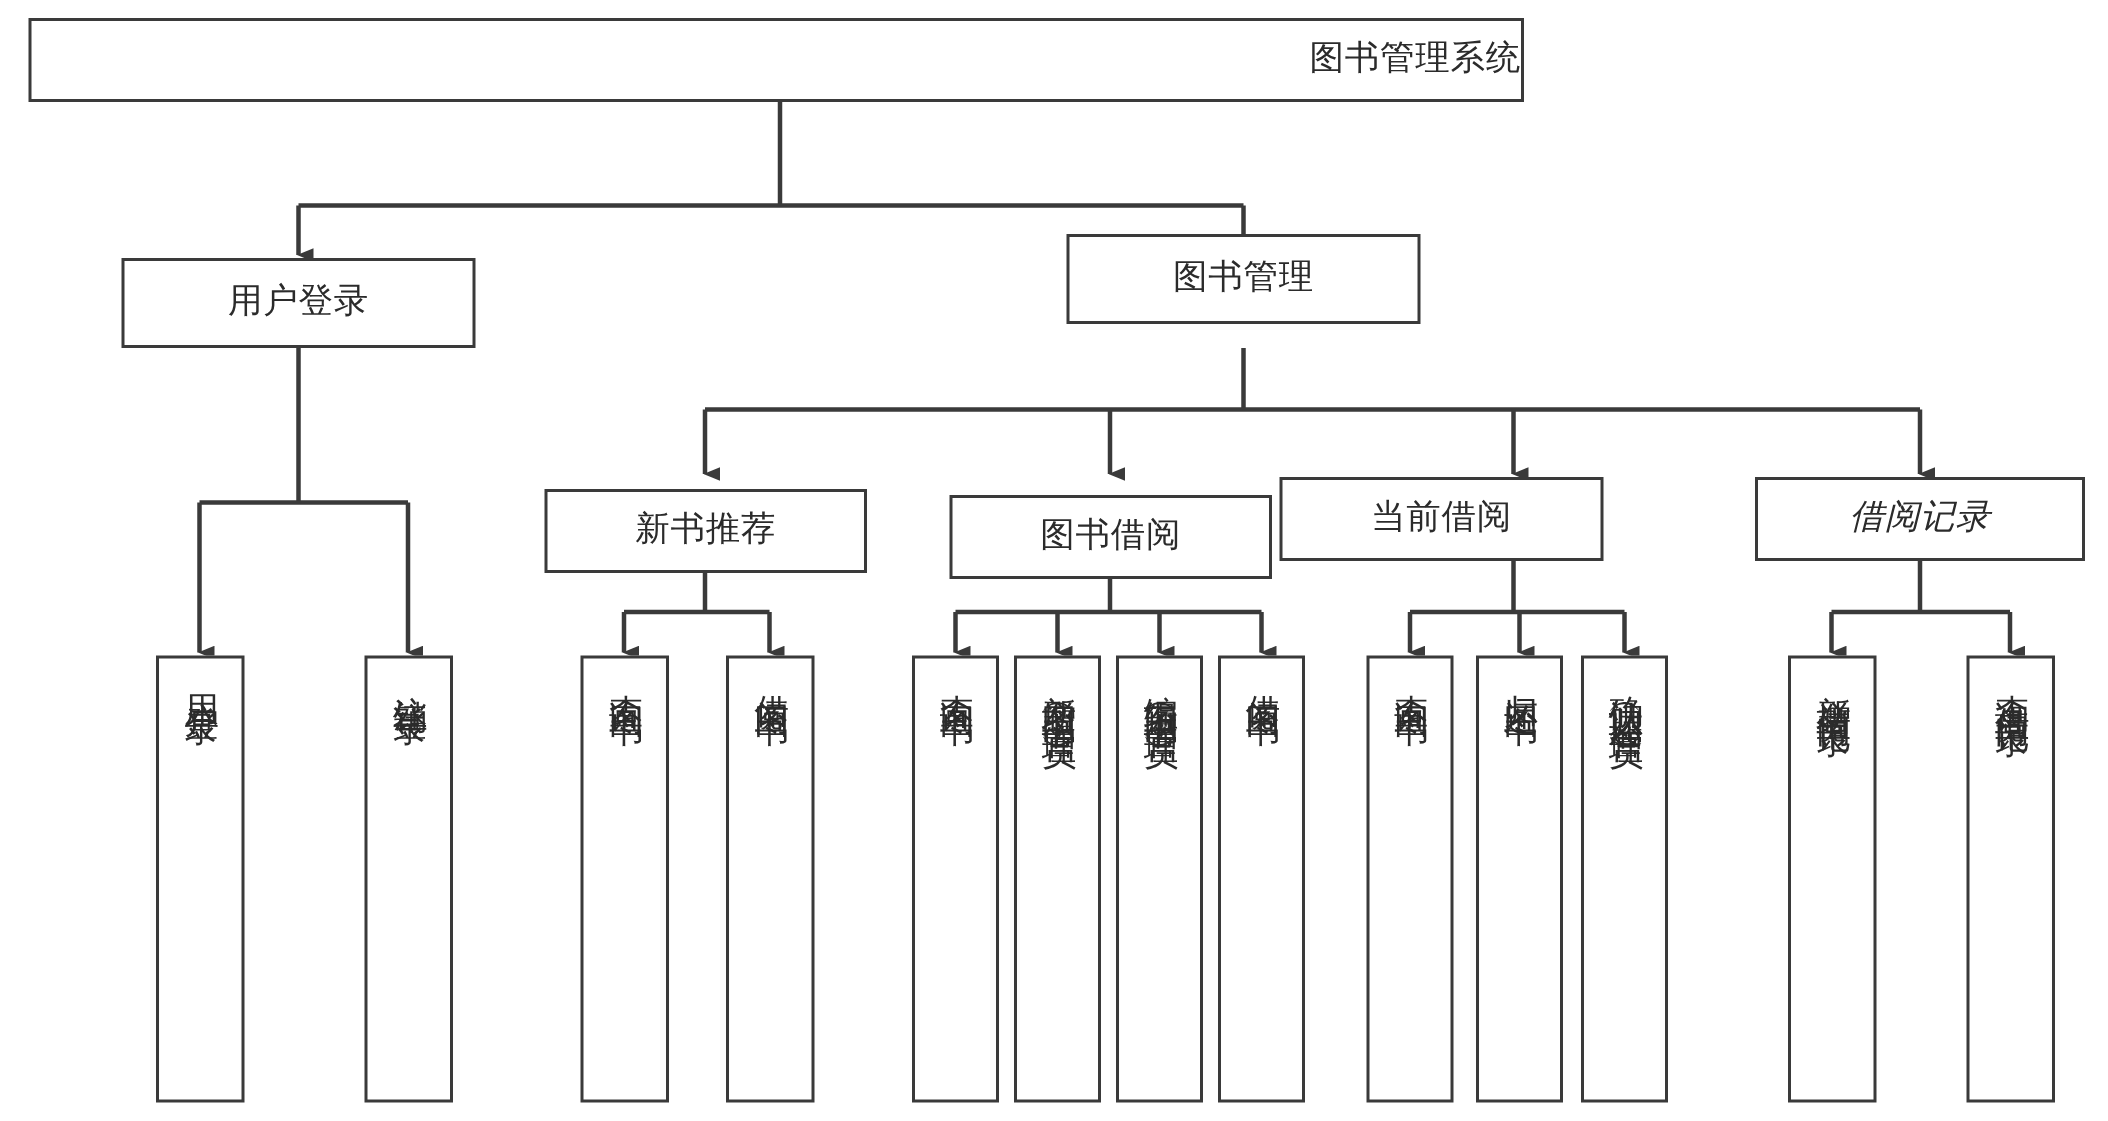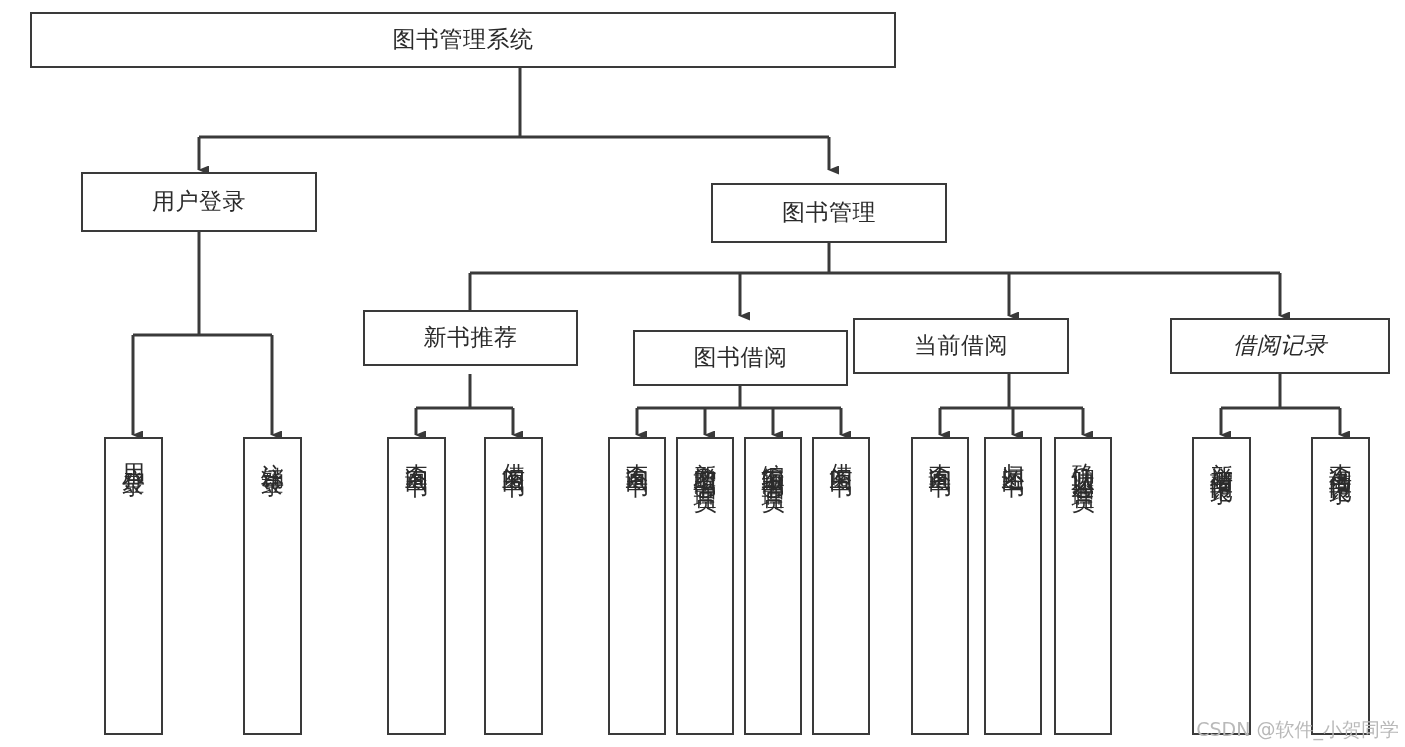--- a/index.html
+++ b/index.html
@@ -108,30 +108,30 @@
         <line x1="1013" y1="408" x2="1013" y2="435" marker-end="url(#arrowhead)"></line>
         <line x1="1083" y1="408" x2="1083" y2="435" marker-end="url(#arrowhead)"></line>
         <line x1="1280" y1="374" x2="1280" y2="408"></line>
         <line x1="1221" y1="408" x2="1340" y2="408"></line>
         <line x1="1221" y1="408" x2="1221" y2="435" marker-end="url(#arrowhead)"></line>
         <line x1="1340" y1="408" x2="1340" y2="435" marker-end="url(#arrowhead)"></line>
       </g>
   </svg>
 
   <div id="nodes-layer">
-      <div class="node-box" style="left: 30px; top: 12px; width: 866px; height: 56px;">
+      <div class="node-box" style="left: 19px; top: 12px; width: 997px; height: 56px; justify-content: flex-end;">
         <span class="node-label-h">图书管理系统</span>
       </div>
       <div class="node-box" style="left: 81px; top: 172px; width: 236px; height: 60px;">
         <span class="node-label-h">用户登录</span>
       </div>
-      <div class="node-box" style="left: 711px; top: 183px; width: 236px; height: 60px;">
+      <div class="node-box" style="left: 711px; top: 156px; width: 236px; height: 60px;">
         <span class="node-label-h">图书管理</span>
       </div>
-      <div class="node-box" style="left: 363px; top: 310px; width: 215px; height: 56px;">
+      <div class="node-box" style="left: 363px; top: 326px; width: 215px; height: 56px;">
         <span class="node-label-h">新书推荐</span>
       </div>
       <div class="node-box" style="left: 633px; top: 318px; width: 215px; height: 56px; margin-top: 12px;">
         <span class="node-label-h">图书借阅</span>
       </div>
       <div class="node-box" style="left: 853px; top: 318px; width: 216px; height: 56px;">
         <span class="node-label-h">当前借阅</span>
       </div>
       <div class="node-box" style="left: 1170px; top: 318px; width: 220px; height: 56px; font-style: italic;">
         <span class="node-label-h">借阅记录</span>
@@ -170,15 +170,14 @@
         <span class="node-label-v">确认归还（管理员）</span>
       </div>
       <div class="node-box leaf" style="left: 1192px; top: 437px; width: 59px; height: 298px;">
         <span class="node-label-v">新增借阅记录</span>
       </div>
       <div class="node-box leaf" style="left: 1311px; top: 437px; width: 59px; height: 298px;">
         <span class="node-label-v">查询借阅记录</span>
       </div>
     </div>
 
-  <div class="watermark">CSDN @软件_小贺同学</div>
 
 </div>
 
 </body></html>

